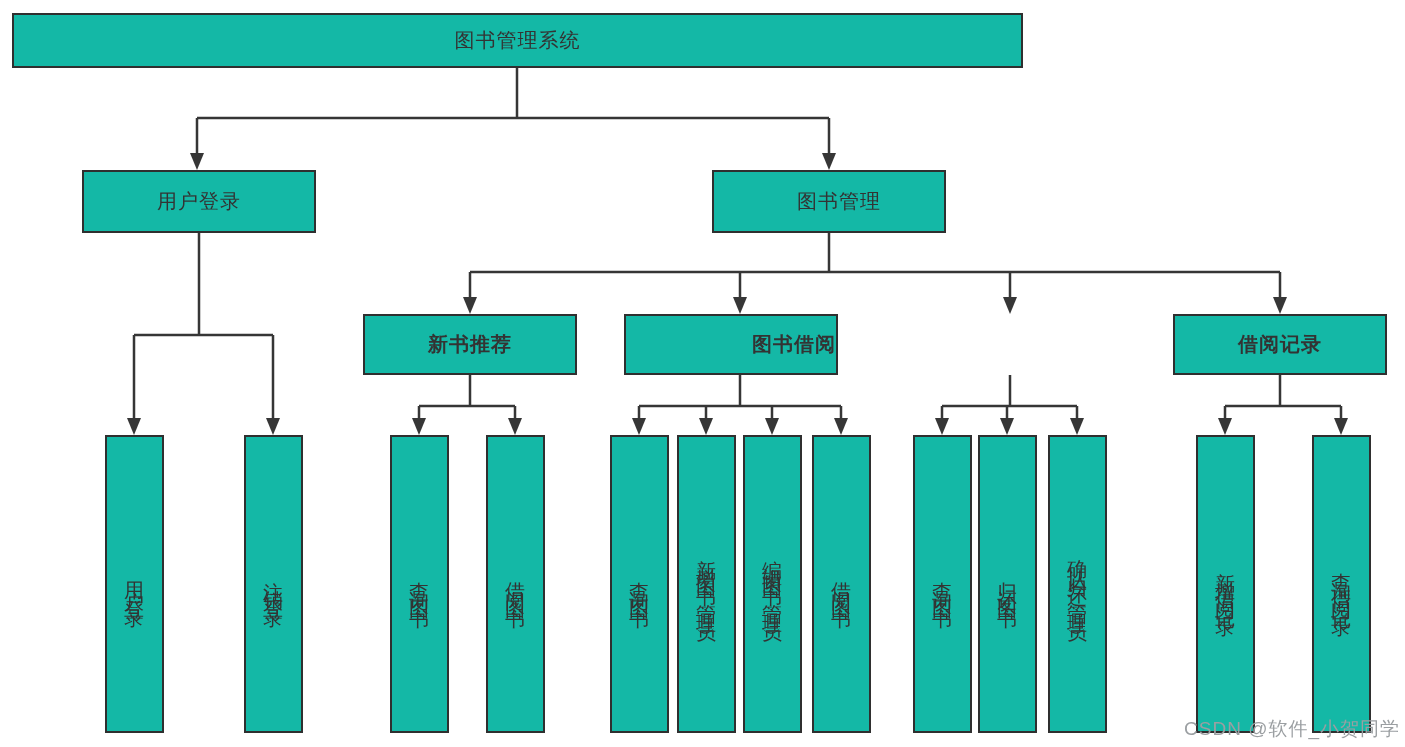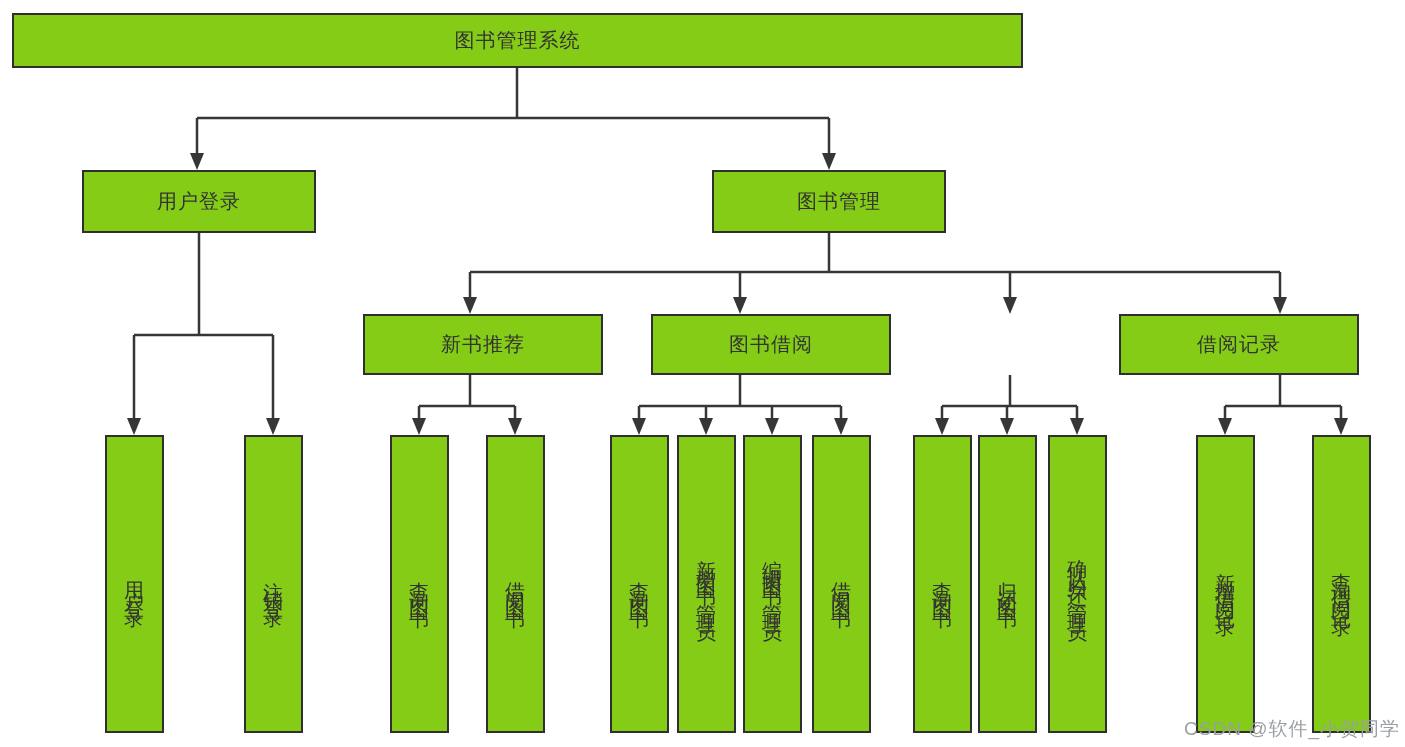--- a/index.html
+++ b/index.html
@@ -7,32 +7,32 @@
     position:relative;
     width:1405px;height:747px;
     background:#ffffff;
     font-family:"Liberation Sans","DejaVu Sans",sans-serif;
     overflow:hidden;
   }
   #wires{position:absolute;left:0;top:0;z-index:1;}
   .node{
     position:absolute;
     box-sizing:border-box;
-    background:#84cc16;
+    background:#14b8a6;
     border:2.5px solid #2f2f2f;
     color:#333333;
     display:flex;
     align-items:center;
     justify-content:center;
     z-index:2;
   }
   .h-node{font-size:20px;letter-spacing:1px;}
   .root{left:12px;top:13px;width:1011px;height:55px;}
   .lvl2{top:170px;width:234px;height:63px;}
-  .lvl3{top:314px;width:240px;height:61px;}
+  .lvl3{top:314px;width:214px;height:61px;font-weight:bold;}
   .leaf{
     top:435px;width:59px;height:298px;
     writing-mode:vertical-rl;
     text-orientation:mixed;
     font-size:20px;
     letter-spacing:9px;
     line-height:1;
   }
   .watermark{
     position:absolute;
@@ -96,24 +96,24 @@
   <div class="node h-node lvl2" style="left:82px;">
     <span>用户登录</span>
   </div>
   <div class="node h-node lvl2" style="left:712px;padding-left:20px;">
     <span>图书管理</span>
   </div>
 
   <div class="node h-node lvl3" style="left:363px;">
     <span>新书推荐</span>
   </div>
-  <div class="node h-node lvl3" style="left:651px;">
+  <div class="node h-node lvl3" style="left:624px;justify-content:flex-end;">
     <span>图书借阅</span>
   </div>
-  <div class="node h-node lvl3" style="left:1119px;">
+  <div class="node h-node lvl3" style="left:1173px;">
     <span>借阅记录</span>
   </div>
 
   <div class="node leaf" style="left:105px;">
     <span>用户登录</span>
   </div>
   <div class="node leaf" style="left:244px;">
     <span>注销登录</span>
   </div>
   <div class="node leaf" style="left:390px;">

